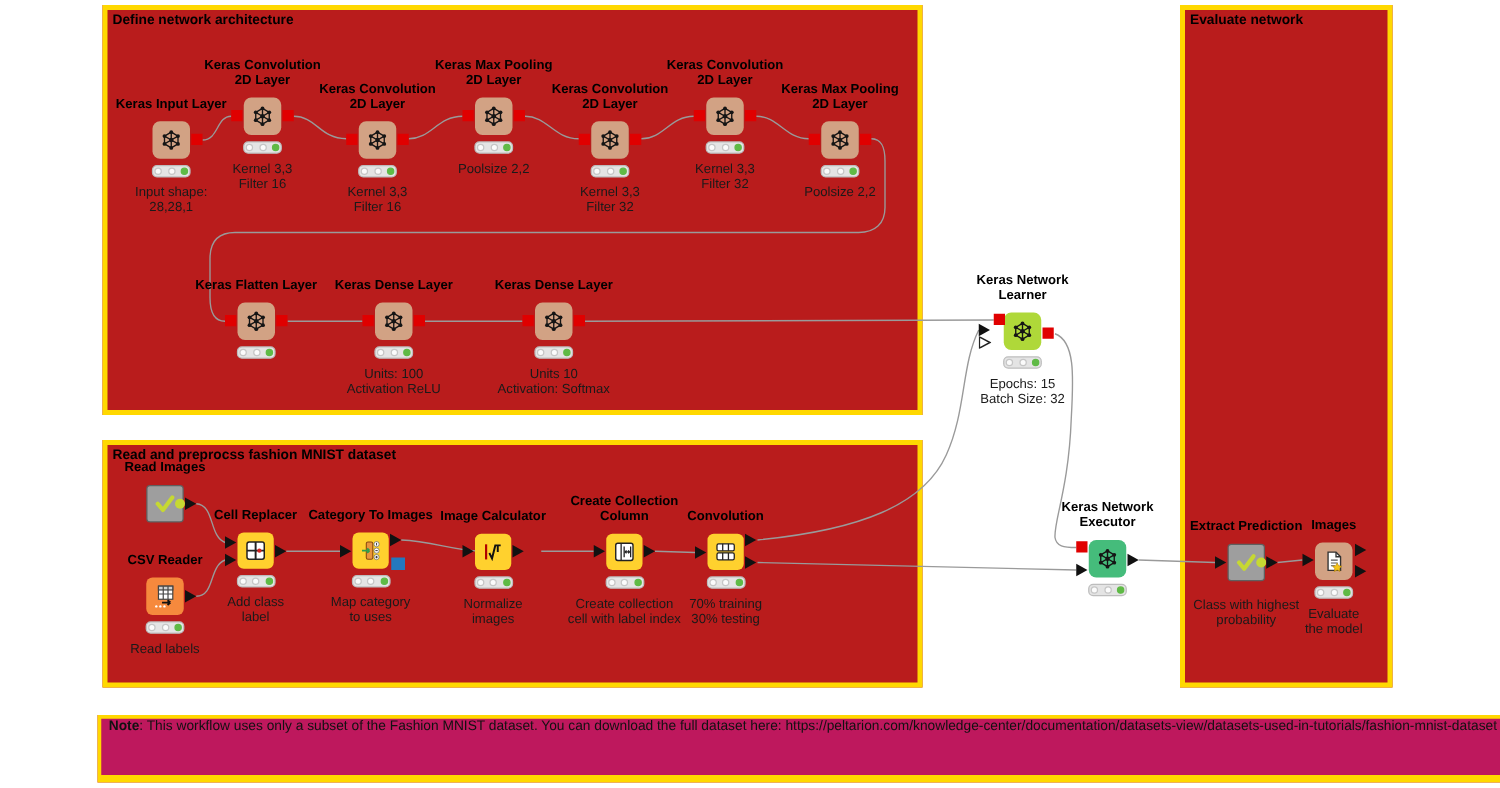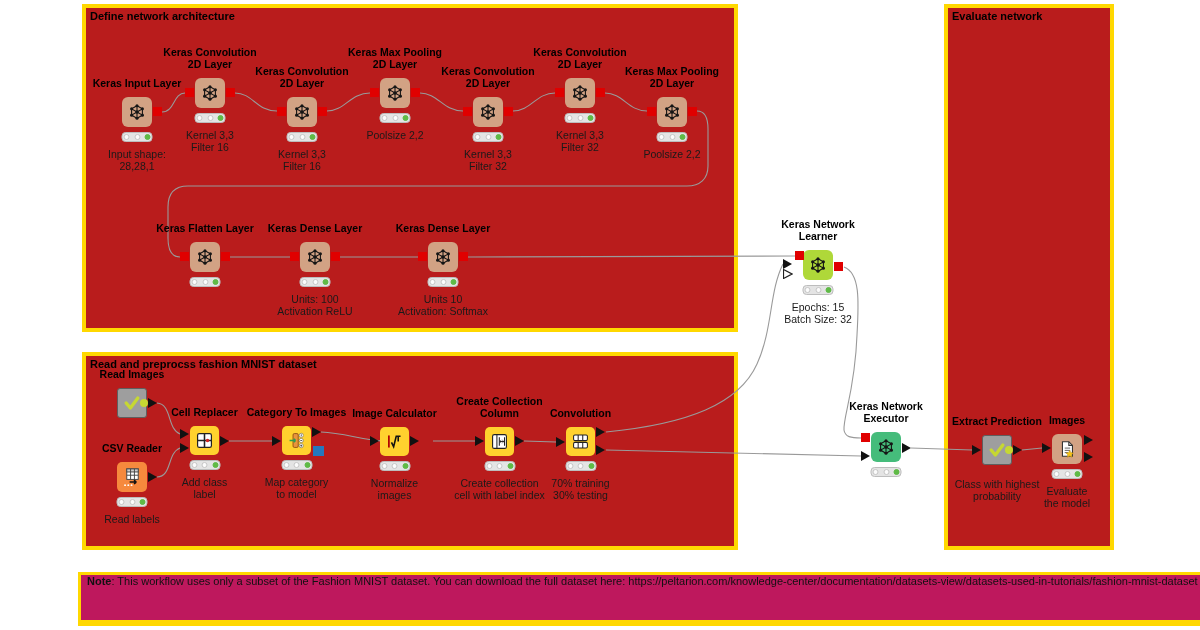--- a/index.html
+++ b/index.html
@@ -432,21 +432,21 @@
       </div>
     <span class="port tri" style="left:-10px;top:10px"></span>
     <span class="port tri" style="right:-10px;top:1px"></span>
     <span class="port bsq" style="right:-13px;top:20px"></span>
     <div class="tl">
         <i></i>
         <i></i>
         <i class="g"></i>
       </div>
     <div class="sub">Map category
-to model</div>
+to uses</div>
   </div>
 
   <div class="node w29 yellow" style="left:380px;top:427px">
     <div class="ttl">Image Calculator</div>
     <div class="body">
         <svg width="19" height="19">
           <use href="#calc-glyph"></use>
         </svg>
       </div>
     <span class="port tri" style="left:-10px;top:9px"></span>

